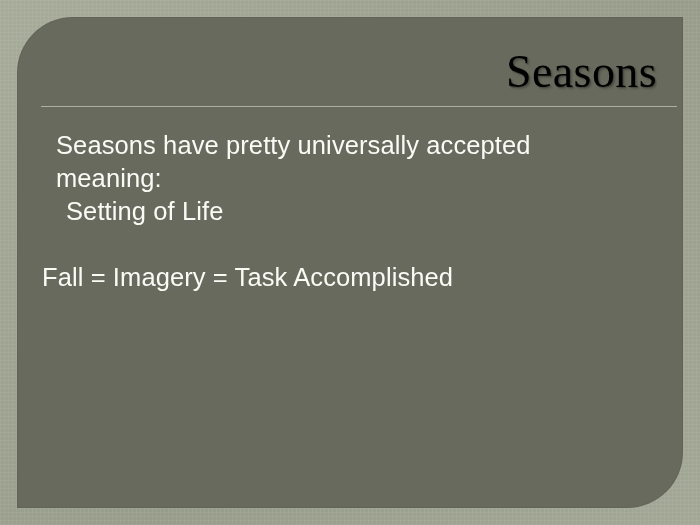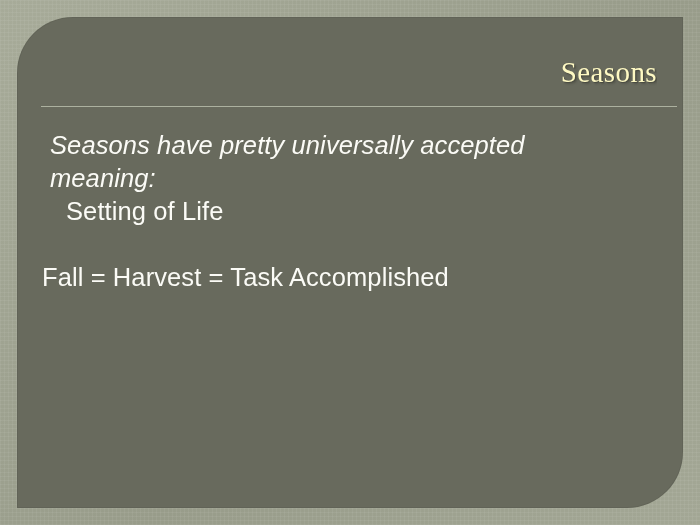--- a/index.html
+++ b/index.html
@@ -49,24 +49,24 @@
     position: absolute;
     left: 25px;
     right: 26px;
     top: 20px;
     height: 72px;
   }
 
   .slide-title {
     margin: 0;
     font-family: "Liberation Serif", "DejaVu Serif", serif;
-    font-size: 29px;
+    font-size: 46px;
     font-weight: 400;
     line-height: 70px;
-    color: #fef9c3;
+    color: #000000;
     text-align: right;
     letter-spacing: 0.4px;
     text-shadow:
       1px 1px 0 rgba(60,62,52,0.55),
       2px 2px 2px rgba(45,47,39,0.35);
     white-space: nowrap;
     overflow: hidden;
   }
 
   .title-rule {
@@ -96,23 +96,22 @@
     line-height: 33px;
     font-weight: 400;
     letter-spacing: 0.1px;
     white-space: pre-wrap;
   }
 
   
   .body-line.lead {
     padding-left: 0;
     text-indent: 0;
-    margin-left: 8px;
+    margin-left: 14px;
     padding-right: 40px;
-    font-style: italic;
   }
 
   .body-line.indented {
     padding-left: 24px;
   }
 
   .body-line.spacer {
     height: 33px;
     line-height: 33px;
   }
@@ -138,17 +137,17 @@
 
       <p class="body-line lead">Seasons have pretty universally accepted meaning:</p>
 
 
       <p class="body-line indented">Setting of Life</p>
 
 
 
       <p class="body-line spacer"> </p>
 
-      <p class="body-line flush">Fall = Harvest = Task Accomplished</p>
+      <p class="body-line flush">Fall = Imagery = Task Accomplished</p>
 
     </div>
   </div>
 </div>
 
 </body></html>

